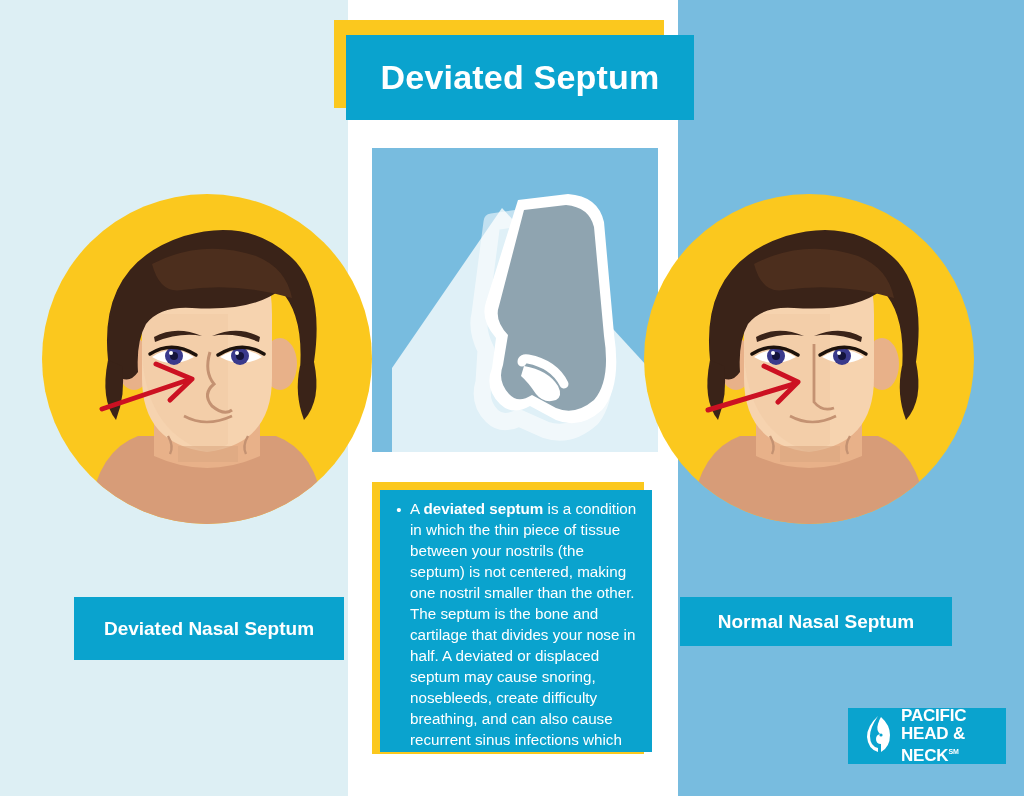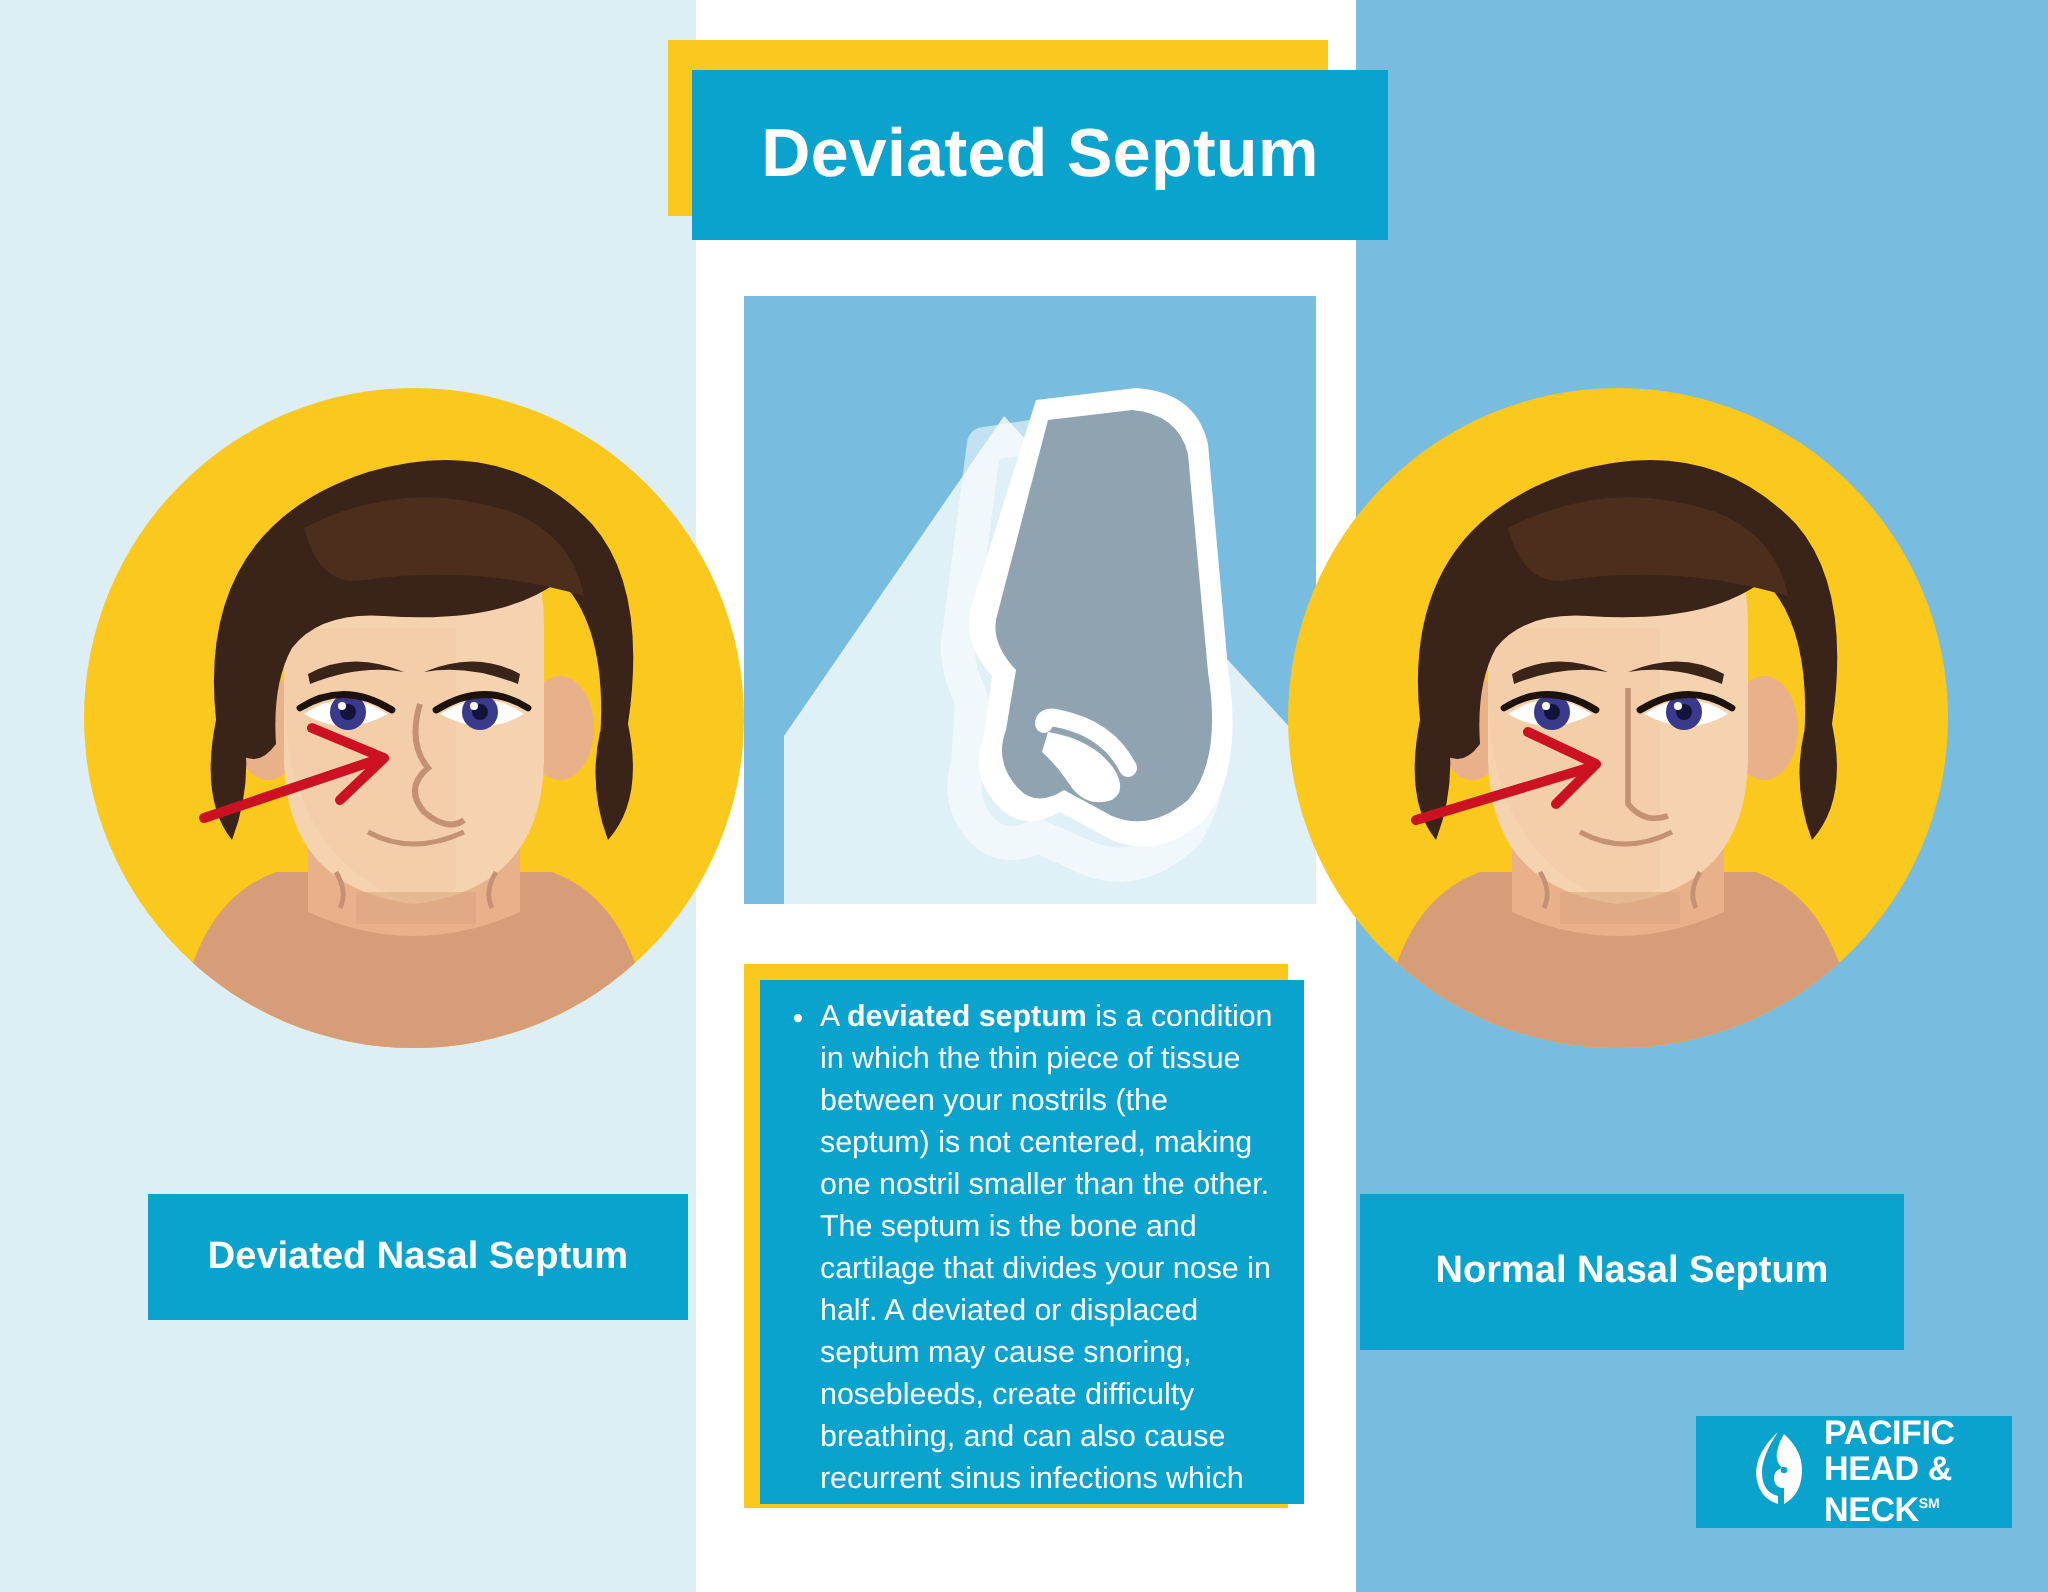--- a/index.html
+++ b/index.html
@@ -88,21 +88,21 @@
     background: #0aa3ce;
     display: flex;
     align-items: center;
     justify-content: center;
     color: #ffffff;
     font-size: 19px;
     font-weight: bold;
     line-height: 1.32;
   }
   .caption-bar.left  { left: 74px;  top: 597px; width: 270px; height: 63px; }
-  .caption-bar.right { left: 680px; top: 597px; width: 272px; height: 78px; }
+  .caption-bar.right { left: 680px; top: 597px; width: 272px; height: 49px; }
 
   
   .text-yellow {
     position: absolute;
     left: 372px; top: 482px;
     width: 272px; height: 272px;
     background: #fbc81e;
   }
   .text-blue {
     position: absolute;
@@ -131,21 +131,21 @@
   .body-text b { font-weight: bold; }
 
   
   .logo-box {
     position: absolute;
     left: 848px; top: 708px;
     width: 158px; height: 56px;
     background: #0aa3ce;
     display: flex;
     align-items: center;
-    padding-left: 29px;
+    padding-left: 18px;
     box-sizing: border-box;
   }
   .logo-mark { flex: 0 0 auto; margin-right: 9px; }
   .logo-text {
     color: #ffffff;
     font-weight: bold;
     font-size: 17px;
     line-height: 18px;
     letter-spacing: -0.2px;
     position: relative;

